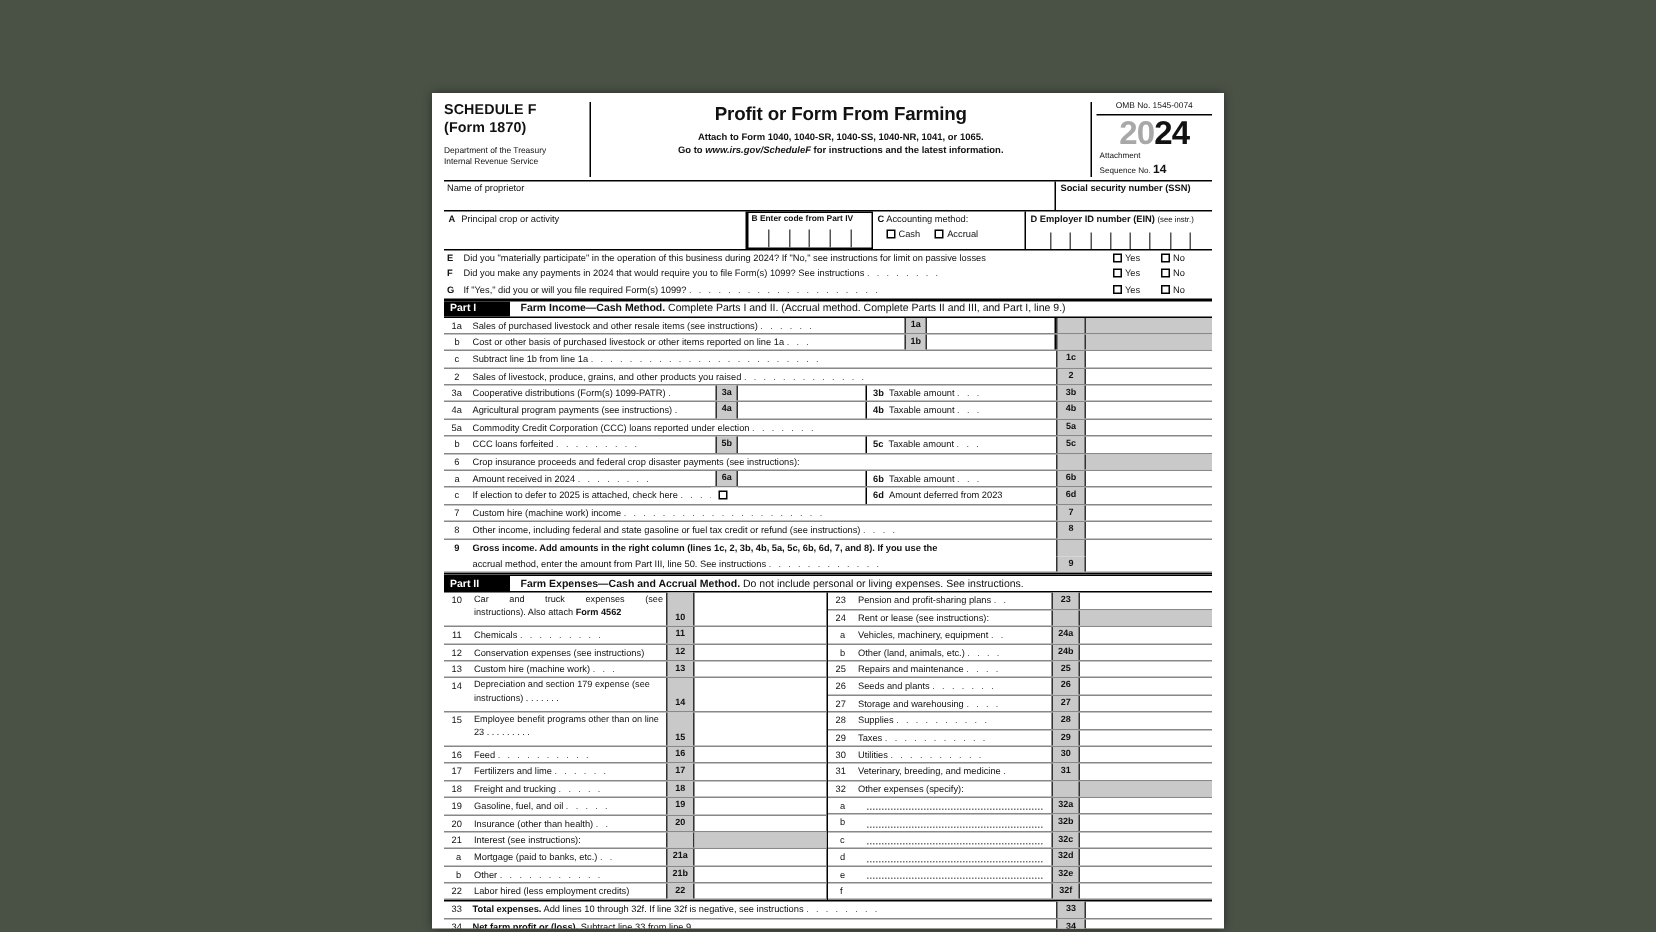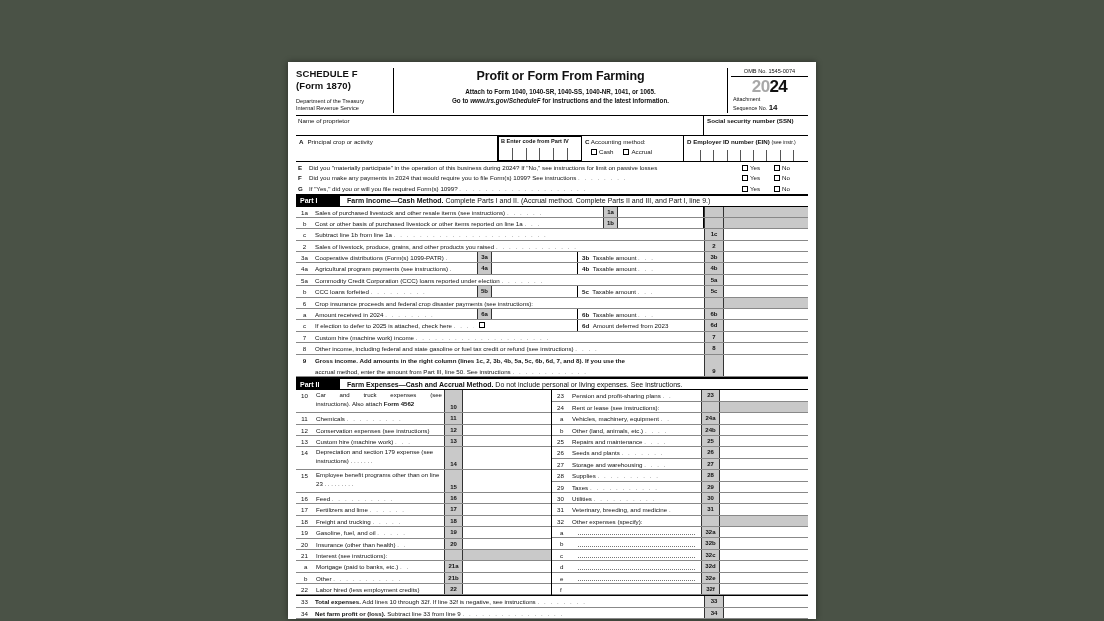--- a/index.html
+++ b/index.html
@@ -25,21 +25,21 @@
   .hdr-l { width:98px; padding-right:4px; border-right:1.2px solid #000; }
   .sched { font-size:9.5px; font-weight:bold; line-height:1.22; letter-spacing:.1px; }
   .dept { font-size:5.6px; line-height:1.3; margin-top:7px; }
   .hdr-c { flex:1; text-align:center; padding:1px 4px 0; border-right:1.2px solid #000; }
   .ttl { font-size:12.5px; font-weight:bold; letter-spacing:-.1px; }
   .sub1 { font-size:6.3px; font-weight:bold; margin-top:5px; }
   .sub2 { font-size:6.3px; font-weight:bold; margin-top:1.5px; }
   .sub2 i { font-style:italic; }
   .hdr-r { width:80px; text-align:center; padding-left:3px; }
   .omb { font-size:5.6px; border-bottom:.8px solid #000; padding-bottom:1.5px; }
-  .yr { font-size:17px; font-weight:bold; line-height:1; margin:1.5px 0 1px; letter-spacing:-.6px; }
+  .yr { font-size:22px; font-weight:bold; line-height:1; margin:1.5px 0 1px; letter-spacing:-.6px; }
   .yr span.lite { color:#a8a8a8; }
   .att { font-size:5.4px; line-height:1.25; text-align:left; padding-left:2px; }
   .att b { font-size:8px; }
 
   
   .namerow { display:flex; border-bottom:.8px solid #000; height:20px; }
   .namerow .l { flex:1; border-right:.8px solid #000; font-size:6.2px; padding:1px 2px; }
   .namerow .r { width:104px; font-size:6.2px; padding:1px 3px; font-weight:bold; }
 
   

